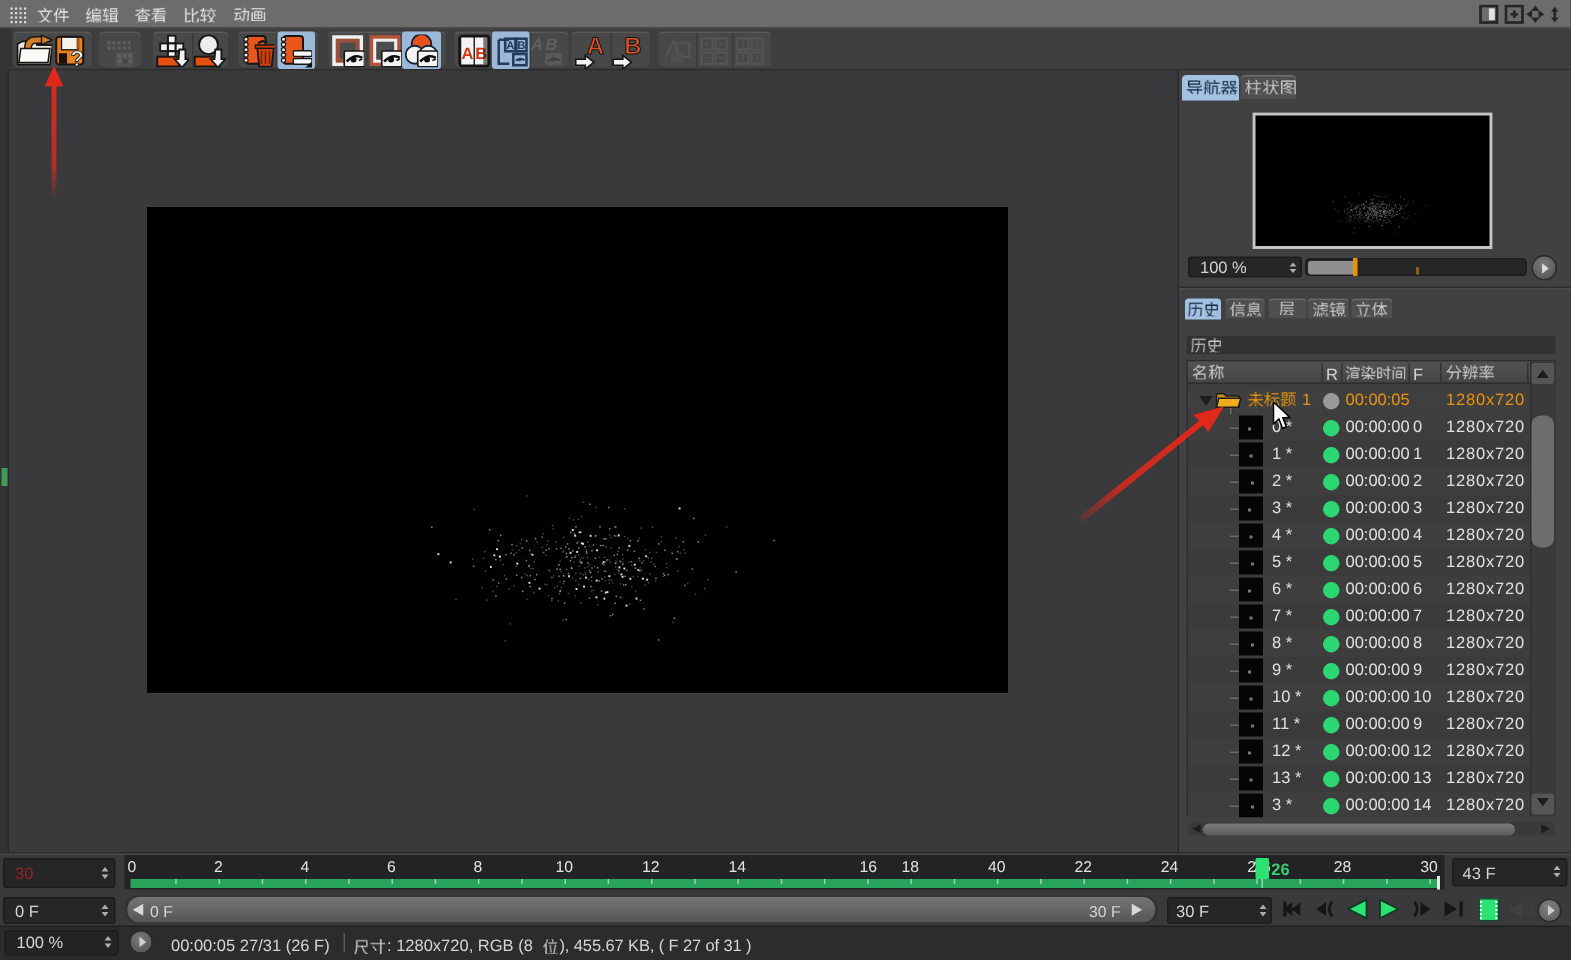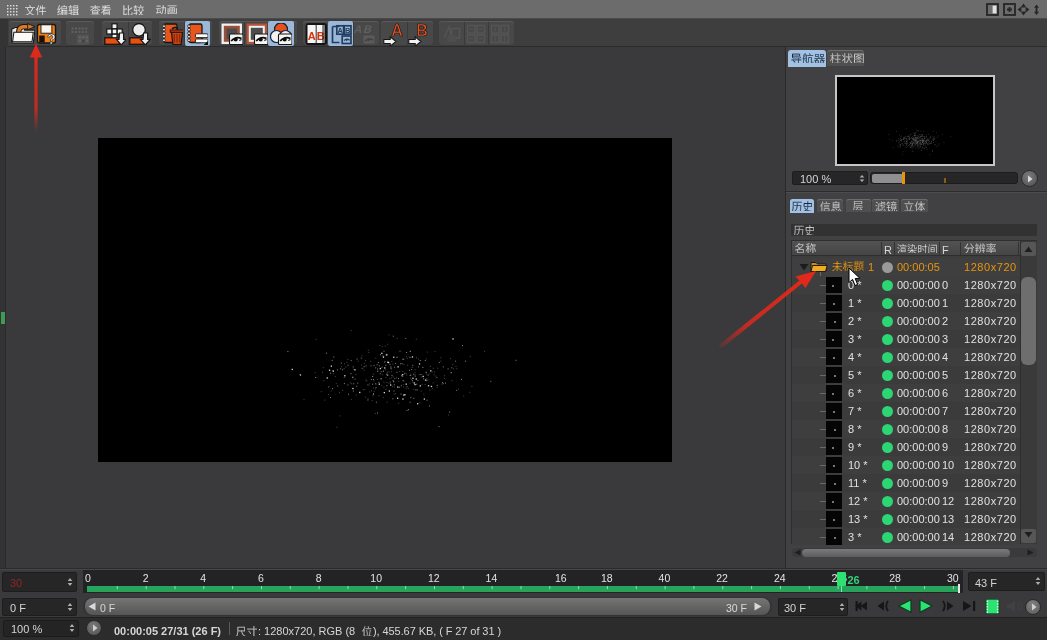--- a/index.html
+++ b/index.html
@@ -1369,21 +1369,21 @@
   </svg>
 <div style="position:absolute;left:83px;top:570px;width:880px;height:23px;background:#232325"></div>
 <div style="position:absolute;left:85.0px;top:571.5px;font-size:10.5px;color:#e3e3e3;white-space:nowrap;">0</div>
 <div style="position:absolute;left:142.66px;top:571.5px;font-size:10.5px;color:#e3e3e3;white-space:nowrap;">2</div>
 <div style="position:absolute;left:200.32px;top:571.5px;font-size:10.5px;color:#e3e3e3;white-space:nowrap;">4</div>
 <div style="position:absolute;left:257.98px;top:571.5px;font-size:10.5px;color:#e3e3e3;white-space:nowrap;">6</div>
 <div style="position:absolute;left:315.64px;top:571.5px;font-size:10.5px;color:#e3e3e3;white-space:nowrap;">8</div>
 <div style="position:absolute;left:370.29999999999995px;top:571.5px;font-size:10.5px;color:#e3e3e3;white-space:nowrap;">10</div>
 <div style="position:absolute;left:427.96px;top:571.5px;font-size:10.5px;color:#e3e3e3;white-space:nowrap;">12</div>
 <div style="position:absolute;left:485.62px;top:571.5px;font-size:10.5px;color:#e3e3e3;white-space:nowrap;">14</div>
-<div style="position:absolute;left:555px;top:571.5px;font-size:10.5px;color:#e3e3e3;white-space:nowrap;">16</div>
+<div style="position:absolute;left:573px;top:571.5px;font-size:10.5px;color:#e3e3e3;white-space:nowrap;">16</div>
 <div style="position:absolute;left:600.9399999999999px;top:571.5px;font-size:10.5px;color:#e3e3e3;white-space:nowrap;">18</div>
 <div style="position:absolute;left:658.5999999999999px;top:571.5px;font-size:10.5px;color:#e3e3e3;white-space:nowrap;">40</div>
 <div style="position:absolute;left:716.26px;top:571.5px;font-size:10.5px;color:#e3e3e3;white-space:nowrap;">22</div>
 <div style="position:absolute;left:773.92px;top:571.5px;font-size:10.5px;color:#e3e3e3;white-space:nowrap;">24</div>
 <div style="position:absolute;left:831.5799999999999px;top:571.5px;font-size:10.5px;color:#e3e3e3;white-space:nowrap;">26</div>
 <div style="position:absolute;left:889.24px;top:571.5px;font-size:10.5px;color:#e3e3e3;white-space:nowrap;">28</div>
 <div style="position:absolute;left:946.9px;top:571.5px;font-size:10.5px;color:#e3e3e3;white-space:nowrap;">30</div>
 <div style="position:absolute;left:87px;top:585.5px;width:872px;height:6.5px;background:#28a35c"></div>
 <svg style="position:absolute;left:87px;top:585.5px;" width="872" height="7" viewBox="0 0 872 7">
     <rect x="29.8" y="0" width="1" height="3.2" fill="#cdeedd" fill-opacity="0.7"></rect>
@@ -1503,21 +1503,21 @@
 <div style="position:absolute;left:3px;top:620px;width:76px;height:17px;background:#242424;border-radius:2px;border:1px solid #1b1b1b"></div>
 <div style="position:absolute;left:11px;top:623px;font-size:11px;color:#d4d4d4;white-space:nowrap;">100 %</div>
 <svg style="position:absolute;left:68px;top:623px;" width="8" height="10" viewBox="0 0 8 10">
     <path d="M4 1 6.3 4H1.7z" fill="#aeaeae"></path>
     <path d="M4 9 6.3 6H1.7z" fill="#aeaeae"></path>
   </svg>
 <div style="position:absolute;left:86px;top:620px;width:16px;height:16px;border-radius:50%;background:radial-gradient(circle at 45% 35%,#7b7b7b,#4e4e4e);border:1px solid #2a2a2a"></div>
 <svg style="position:absolute;left:92px;top:624px;" width="6" height="8" viewBox="0 0 6 8">
     <path d="M1 0.5 5.5 4 1 7.5z" fill="#cfcfcf"></path>
   </svg>
-<div style="position:absolute;left:114px;top:624.5px;font-size:11px;color:#d6d6d6;white-space:nowrap;font-weight:bold;">00:00:05 27/31 (26 F)</div>
+<div style="position:absolute;left:114px;top:624.5px;font-size:11px;color:#d6d6d6;white-space:nowrap;">00:00:05 27/31 (26 F)</div>
 <div style="position:absolute;left:229px;top:622px;width:1px;height:13px;background:#5a5a5a"></div>
 <div style="position:absolute;left:236px;top:625.5px;width:21px;height:10px">
     <svg width="21" height="10" viewBox="0 0 21 10" style="position:absolute;left:0;top:0">
       <path d="M17 0.5h0.5v.5h-0.5zM1 1h0.5v.5h-0.5zM17 1h0.5v.5h-0.5zM1 1.5h0.5v.5h-0.5zM2.5 1.5h5.5v.5h-5.5zM17 1.5h0.5v.5h-0.5zM1 2h0.5v.5h-0.5zM1 2.5h0.5v.5h-0.5zM1 3h0.5v.5h-0.5zM1 3.5h0.5v.5h-0.5zM12.5 3.5h0.5v.5h-0.5zM17 3.5h0.5v.5h-0.5zM1 4h0.5v.5h-0.5zM3 4h0.5v.5h-0.5zM5 4h1.5v.5h-1.5zM1 4.5h0.5v.5h-0.5zM13 4.5h0.5v.5h-0.5zM17 4.5h0.5v.5h-0.5zM1 5h0.5v.5h-0.5zM12 5h0.5v.5h-0.5zM13.5 5h0.5v.5h-0.5zM17 5h0.5v.5h-0.5zM1 5.5h0.5v.5h-0.5zM6 5.5h0.5v.5h-0.5zM17 5.5h0.5v.5h-0.5zM5 6h0.5v.5h-0.5zM17 6h0.5v.5h-0.5zM6.5 6.5h0.5v.5h-0.5zM14.5 6.5h0.5v.5h-0.5zM17 6.5h0.5v.5h-0.5zM2 7h0.5v.5h-0.5zM13.5 7h0.5v.5h-0.5zM17 7h0.5v.5h-0.5zM7 7.5h0.5v.5h-0.5zM17 7.5h0.5v.5h-0.5zM0.5 8h0.5v.5h-0.5zM17 8h0.5v.5h-0.5zM17 8.5h0.5v.5h-0.5zM1.5 9h0.5v.5h-0.5zM8.5 9h0.5v.5h-0.5zM17 9h0.5v.5h-0.5zM7 9.5h0.5v.5h-0.5zM17 9.5h0.5v.5h-0.5z" fill="#d6d6d6" fill-opacity="0.22"></path>
       <path d="M1.5 0.5h7.5v.5h-7.5zM12.5 4.5h0.5v.5h-0.5zM2 5.5h0.5v.5h-0.5zM5 5.5h0.5v.5h-0.5zM12.5 5.5h0.5v.5h-0.5zM1 6h0.5v.5h-0.5zM2 6h0.5v.5h-0.5zM13 6h0.5v.5h-0.5zM1 6.5h0.5v.5h-0.5zM2 6.5h0.5v.5h-0.5zM5.5 7h0.5v.5h-0.5zM6.5 7h0.5v.5h-0.5zM6 8h0.5v.5h-0.5zM0.5 8.5h0.5v.5h-0.5zM1.5 8.5h0.5v.5h-0.5zM0 9.5h0.5v.5h-0.5zM9 9.5h0.5v.5h-0.5z" fill="#d6d6d6" fill-opacity="0.45"></path>
       <path d="M18 0h0.5v.5h-0.5zM18 0.5h0.5v.5h-0.5zM18 1h0.5v.5h-0.5zM2 1.5h0.5v.5h-0.5zM8 1.5h0.5v.5h-0.5zM18 1.5h0.5v.5h-0.5zM2 2h0.5v.5h-0.5zM8 2h0.5v.5h-0.5zM18 2h0.5v.5h-0.5zM2 2.5h0.5v.5h-0.5zM8 2.5h0.5v.5h-0.5zM11 2.5h6.5v.5h-6.5zM18.5 2.5h2.5v.5h-2.5zM2 3h0.5v.5h-0.5zM8 3h0.5v.5h-0.5zM11 3h0.5v.5h-0.5zM2 3.5h0.5v.5h-0.5zM8 3.5h0.5v.5h-0.5zM18 3.5h0.5v.5h-0.5zM2 4h0.5v.5h-0.5zM8 4h0.5v.5h-0.5zM18 4h0.5v.5h-0.5zM18 4.5h0.5v.5h-0.5zM2.5 5h2.5v.5h-2.5zM6 5h3v.5h-3zM18 5h0.5v.5h-0.5zM13.5 5.5h0.5v.5h-0.5zM18 5.5h0.5v.5h-0.5zM6 6h0.5v.5h-0.5zM14 6h0.5v.5h-0.5zM18 6h0.5v.5h-0.5zM5.5 6.5h0.5v.5h-0.5zM13.5 6.5h0.5v.5h-0.5zM18 6.5h0.5v.5h-0.5zM1 7h0.5v.5h-0.5zM18 7h0.5v.5h-0.5zM14 7.5h1v.5h-1zM18 7.5h0.5v.5h-0.5zM1.5 8h0.5v.5h-0.5zM7 8h0.5v.5h-0.5zM18 8h0.5v.5h-0.5zM6.5 8.5h0.5v.5h-0.5zM7.5 8.5h0.5v.5h-0.5zM18 8.5h0.5v.5h-0.5zM7 9h0.5v.5h-0.5zM8 9h0.5v.5h-0.5zM18 9h0.5v.5h-0.5zM1 9.5h0.5v.5h-0.5zM7.5 9.5h0.5v.5h-0.5zM18 9.5h0.5v.5h-0.5z" fill="#d6d6d6" fill-opacity="0.72"></path>
       <path d="M17.5 0h0.5v.5h-0.5zM17.5 0.5h0.5v.5h-0.5zM1.5 1h7.5v.5h-7.5zM17.5 1h0.5v.5h-0.5zM1.5 1.5h0.5v.5h-0.5zM8.5 1.5h0.5v.5h-0.5zM17.5 1.5h0.5v.5h-0.5zM1.5 2h0.5v.5h-0.5zM8.5 2h0.5v.5h-0.5zM17.5 2h0.5v.5h-0.5zM1.5 2.5h0.5v.5h-0.5zM8.5 2.5h0.5v.5h-0.5zM17.5 2.5h1v.5h-1zM1.5 3h0.5v.5h-0.5zM8.5 3h0.5v.5h-0.5zM11.5 3h9.5v.5h-9.5zM1.5 3.5h0.5v.5h-0.5zM8.5 3.5h0.5v.5h-0.5zM17.5 3.5h0.5v.5h-0.5zM1.5 4h0.5v.5h-0.5zM8.5 4h0.5v.5h-0.5zM17.5 4h0.5v.5h-0.5zM1.5 4.5h7.5v.5h-7.5zM17.5 4.5h0.5v.5h-0.5zM1.5 5h1v.5h-1zM5 5h1v.5h-1zM12.5 5h1v.5h-1zM17.5 5h0.5v.5h-0.5zM1.5 5.5h0.5v.5h-0.5zM5.5 5.5h0.5v.5h-0.5zM13 5.5h0.5v.5h-0.5zM17.5 5.5h0.5v.5h-0.5zM1.5 6h0.5v.5h-0.5zM5.5 6h0.5v.5h-0.5zM13.5 6h0.5v.5h-0.5zM17.5 6h0.5v.5h-0.5zM1.5 6.5h0.5v.5h-0.5zM6 6.5h0.5v.5h-0.5zM14 6.5h0.5v.5h-0.5zM17.5 6.5h0.5v.5h-0.5zM1.5 7h0.5v.5h-0.5zM6 7h0.5v.5h-0.5zM14 7h1v.5h-1zM17.5 7h0.5v.5h-0.5zM1 7.5h1v.5h-1zM6 7.5h1v.5h-1zM17.5 7.5h0.5v.5h-0.5zM1 8h0.5v.5h-0.5zM6.5 8h0.5v.5h-0.5zM17.5 8h0.5v.5h-0.5zM1 8.5h0.5v.5h-0.5zM7 8.5h0.5v.5h-0.5zM17.5 8.5h0.5v.5h-0.5zM0.5 9h1v.5h-1zM7.5 9h0.5v.5h-0.5zM17.5 9h0.5v.5h-0.5zM0.5 9.5h0.5v.5h-0.5zM8 9.5h1v.5h-1zM17.5 9.5h0.5v.5h-0.5z" fill="#d6d6d6"></path>
     </svg>
   </div>
 <div style="position:absolute;left:258px;top:624.5px;font-size:11px;color:#d6d6d6;white-space:nowrap;">: 1280x720, RGB (8</div>

